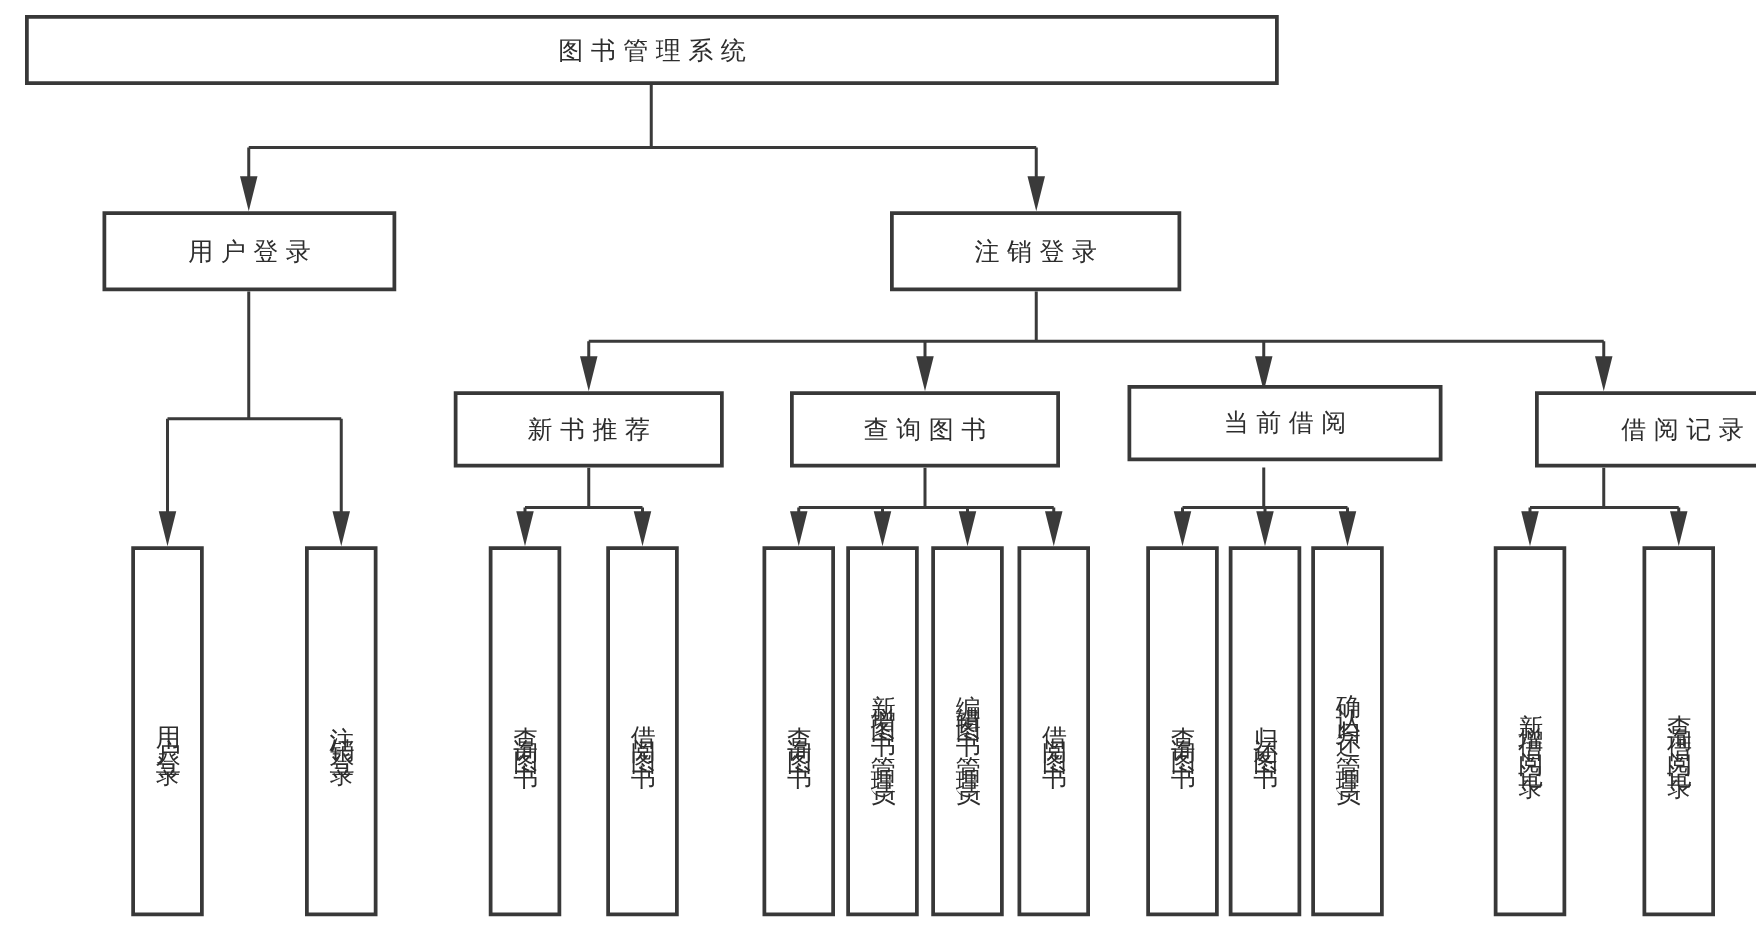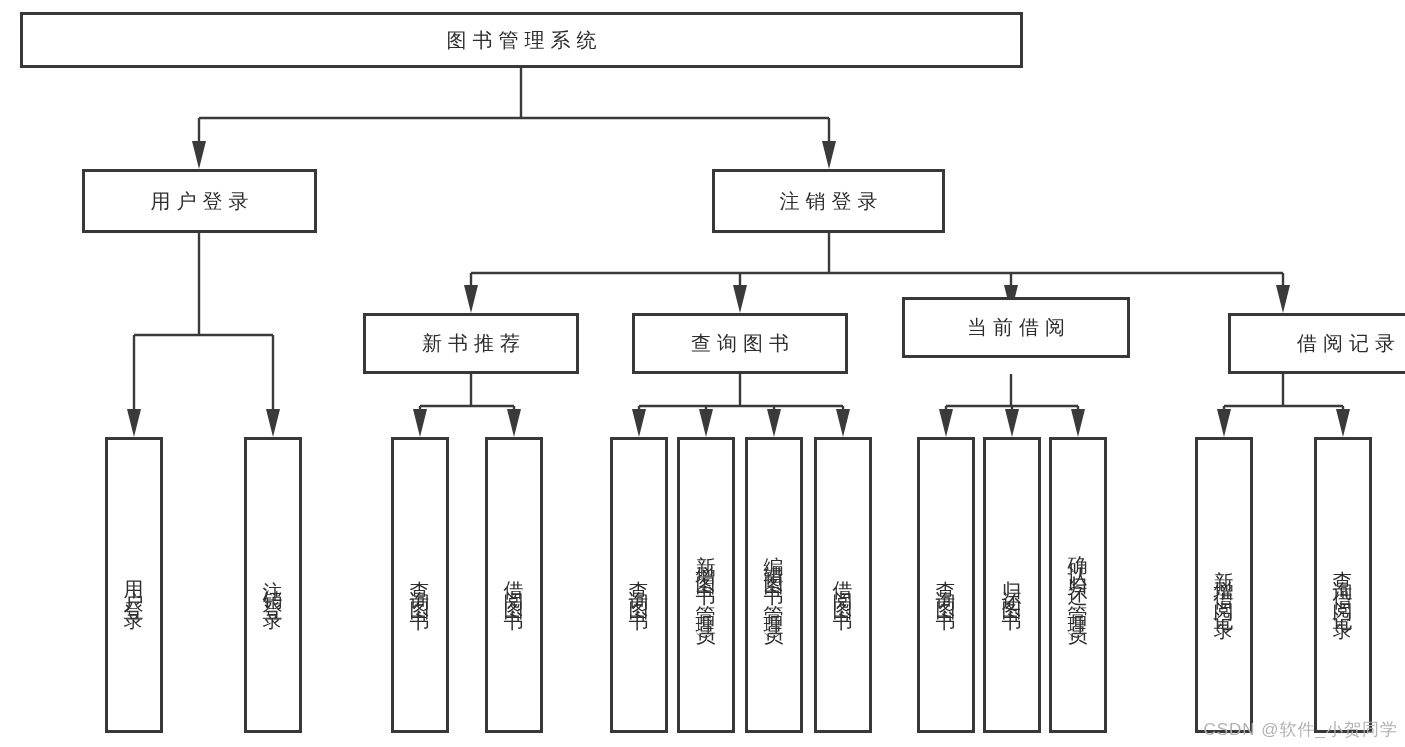--- a/index.html
+++ b/index.html
@@ -111,21 +111,21 @@
   <div class="node hbox" style="left:712px; top:169px; width:233px; height:64px;">
     <span>注销登录</span>
   </div>
 
   <div class="node hbox" style="left:363px; top:313px; width:216px; height:61px;text-align:right;">
     <span>新书推荐</span>
   </div>
   <div class="node hbox" style="left:632px; top:313px; width:216px; height:61px;">
     <span>查询图书</span>
   </div>
-  <div class="node hbox" style="left:902px; top:297px; width:228px; height:61px;">
+  <div class="node hbox" style="left:902px; top:308px; width:252px; height:61px;">
     <span>当前借阅</span>
   </div>
   <div class="node hbox" style="left:1228px; top:313px; width:220px; height:61px;padding-left:16px;">
     <span>借阅记录</span>
   </div>
 
   <div class="node vbox" style="left:105px; top:437px; width:58px; height:296px;">
     <span>用户登录</span>
   </div>
   <div class="node vbox" style="left:244px; top:437px; width:58px; height:296px;">
@@ -158,15 +158,14 @@
   <div class="node vbox" style="left:1049px; top:437px; width:58px; height:296px;">
     <span>确认归还（管理员）</span>
   </div>
   <div class="node vbox" style="left:1195px; top:437px; width:58px; height:296px;">
     <span>新增借阅记录</span>
   </div>
   <div class="node vbox" style="left:1314px; top:437px; width:58px; height:296px;">
     <span>查询借阅记录</span>
   </div>
 
-  <div id="watermark">CSDN @软件_小贺同学</div>
 
 </div>
 
 </body></html>

